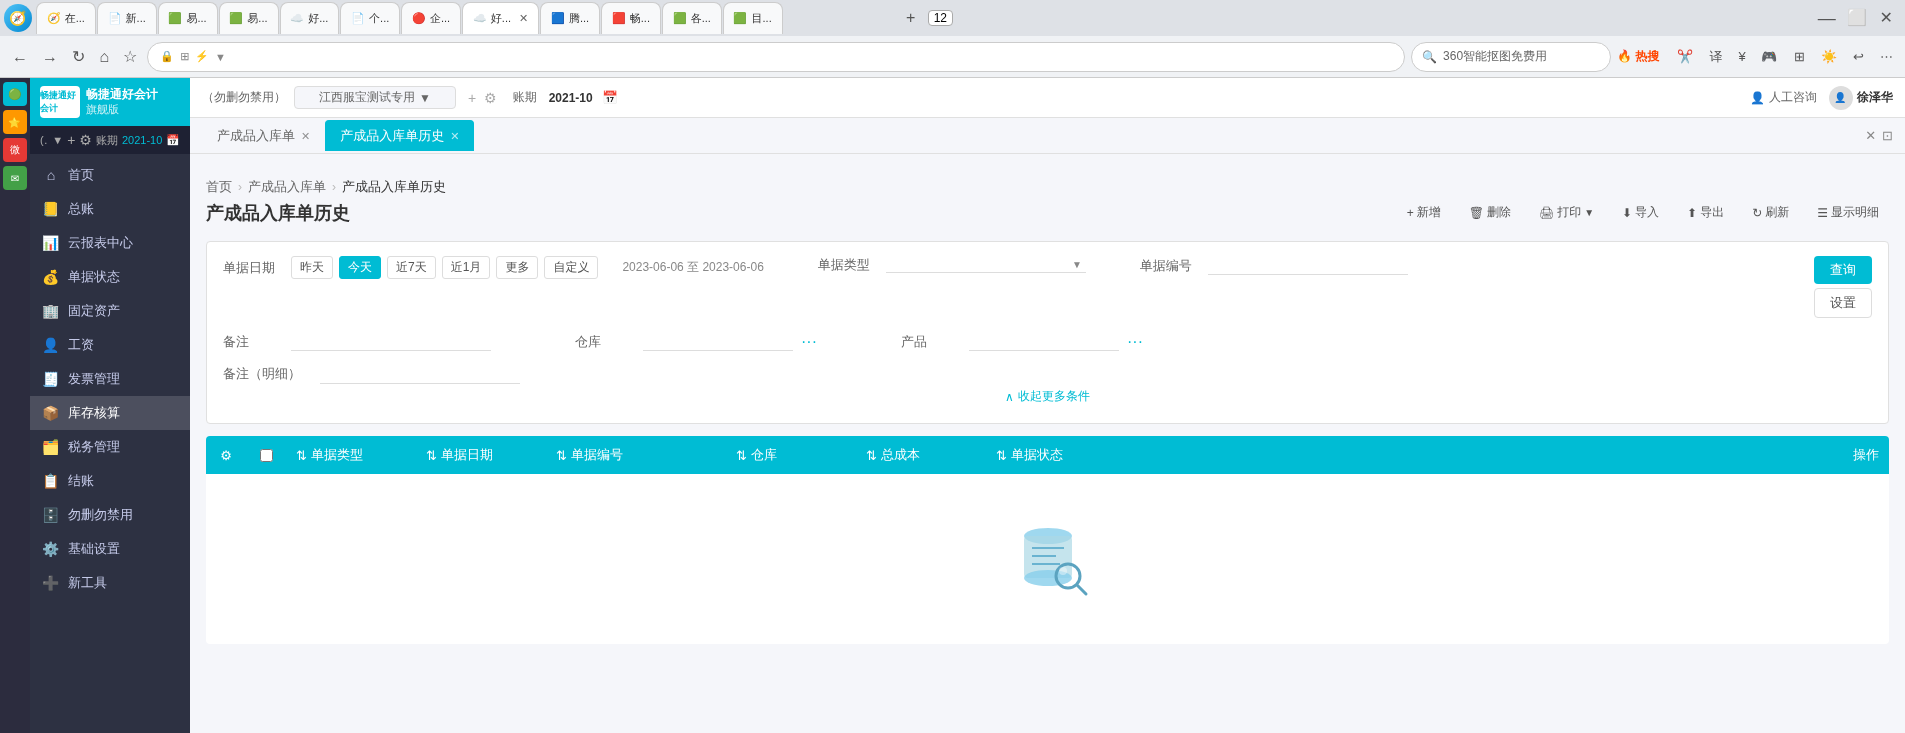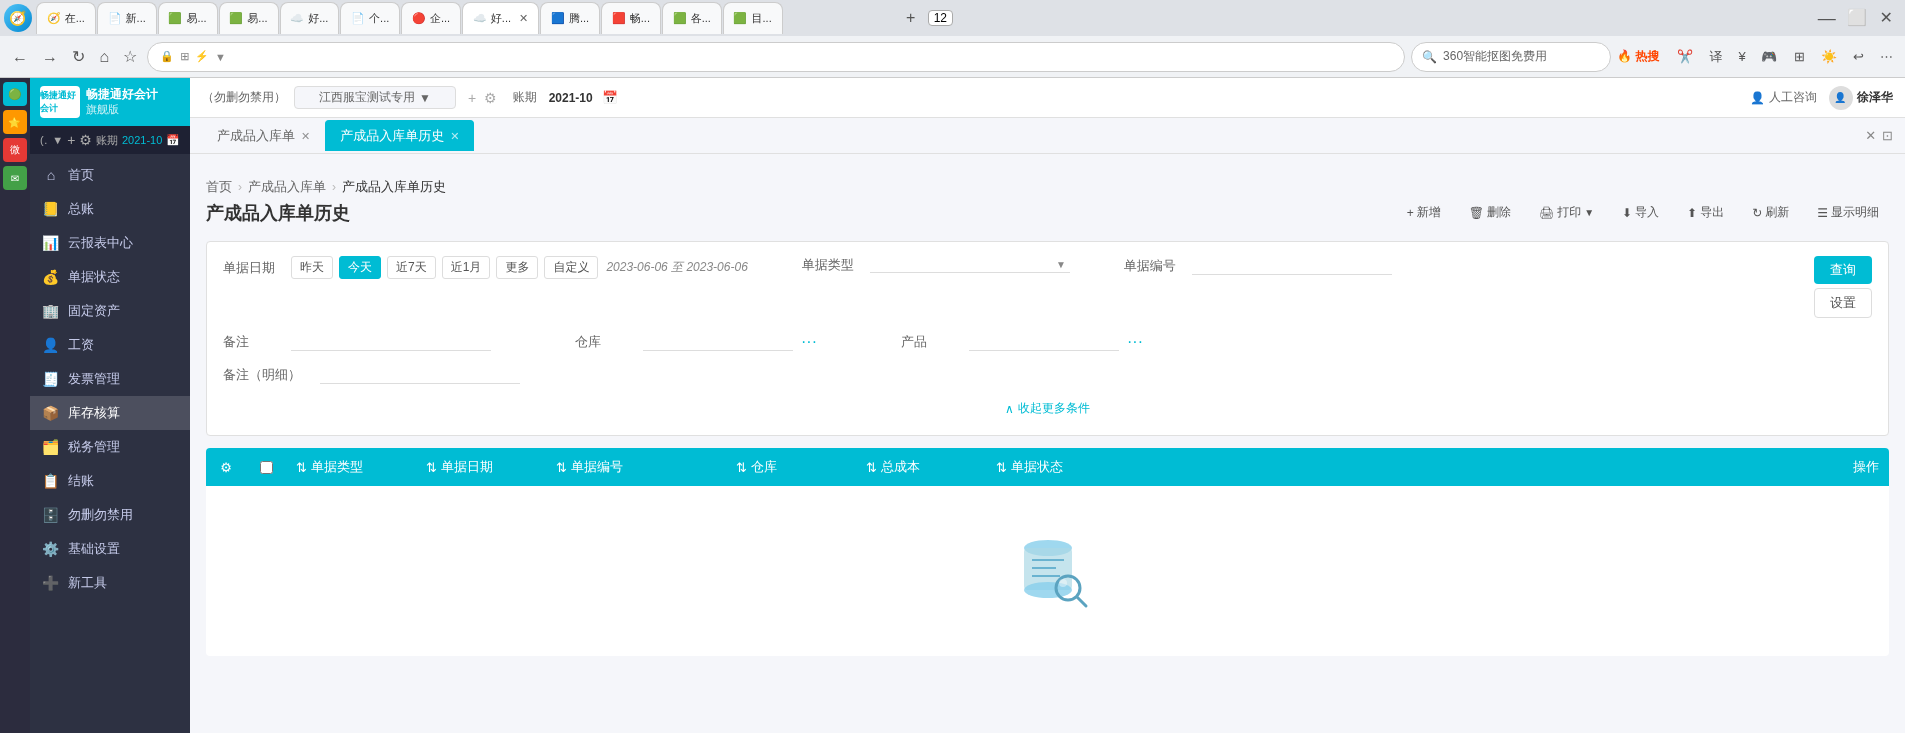--- a/index.html
+++ b/index.html
@@ -64,21 +64,21 @@
     .page-title { font-size: 18px; color: #333; font-weight: bold; }
     .page-actions { display: flex; align-items: center; gap: 8px; }
     .action-btn { display: flex; align-items: center; gap: 3px; padding: 4px 10px; font-size: 12px; color: #555; cursor: pointer; background: none; border: none; }
 
     
     .search-filter { background: #fff; border: 1px solid #e0e0e0; border-radius: 4px; padding: 14px 16px; margin-bottom: 12px; }
     .filter-label { font-size: 13px; color: #666; white-space: nowrap; min-width: 60px; }
     .date-options { display: flex; align-items: center; gap: 6px; flex-wrap: wrap; }
     .date-btn { padding: 2px 8px; font-size: 12px; border: 1px solid #ddd; border-radius: 3px; cursor: pointer; color: #555; background: #fff; }
     .date-btn.active { background: #00bcd4; color: #fff; border-color: #00bcd4; }
-    .date-range { font-size: 12px; color: #888; margin-left: 0; font-style: italic; }
+    .date-range { font-size: 12px; color: #888; margin-left: 16px; }
     .filter-input { border: none; border-bottom: 1px solid #ddd; padding: 2px 4px; font-size: 12px; width: 200px; outline: none; }
     .filter-select { display: flex; align-items: center; gap: 4px; border: none; border-bottom: 1px solid #ddd; padding: 2px 4px; font-size: 12px; min-width: 200px; cursor: pointer; }
     .filter-dots { color: #00bcd4; font-size: 16px; cursor: pointer; }
     .collapse-row { display: flex; justify-content: center; padding: 4px 0; }
 
     
     .query-btn { background: #00bcd4; color: #fff; border: none; border-radius: 4px; padding: 5px 16px; font-size: 13px; cursor: pointer; }
     .set-btn { background: #fff; color: #555; border: 1px solid #ddd; border-radius: 4px; padding: 5px 14px; font-size: 13px; cursor: pointer; }
 
     
@@ -437,21 +437,21 @@
             <input class="filter-input" type="text" value="" style="width: 150px;">
             <span class="filter-dots">···</span>
           </div>
           <div style="display:flex;align-items:center;gap:8px;margin-left:60px;">
             <span class="filter-label">产品</span>
             <input class="filter-input" type="text" value="" style="width: 150px;">
             <span class="filter-dots">···</span>
           </div>
         </div>
 
-        <div style="display:flex;align-items:center;gap:19px;margin-bottom:12px;">
+        <div style="display:flex;align-items:flex-start;gap:19px;margin-bottom:0;">
           <span class="filter-label">备注（明细）</span>
           <input class="filter-input" type="text" value="" style="">
         </div>
 
         <div class="collapse-row">
           <button style="background:none;border:none;color:#00bcd4;font-size:12px;cursor:pointer;display:flex;align-items:center;gap:4px;">
             <span>∧</span>
             <span>收起更多条件</span>
           </button>
         </div>

